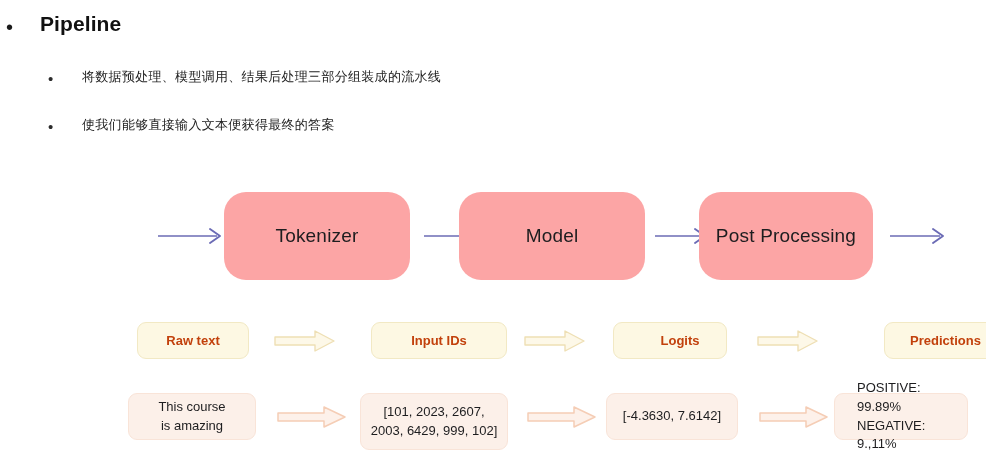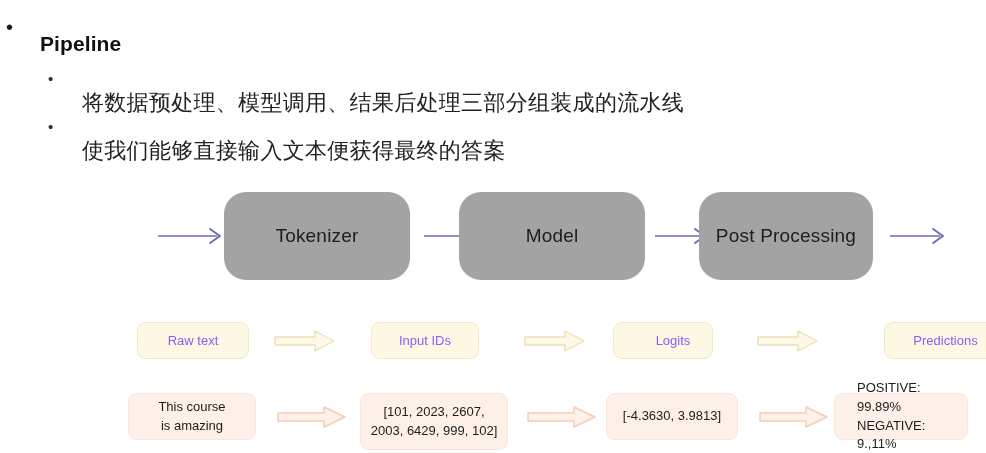--- a/index.html
+++ b/index.html
@@ -27,21 +27,20 @@
     align-items: flex-start;
   }
   .bullet-dot {
     flex: 0 0 auto;
     color: #1a1a1a;
     line-height: 1;
   }
   .bullet-text {
     flex: 1 1 auto;
     white-space: nowrap;
-    margin-top: 20px;
   }
 
   .level1 {
     left: 6px;
     top: 12px;
   }
   .level1 .bullet-dot {
     font-size: 20px;
     width: 34px;
     padding-top: 5px;
@@ -58,60 +57,61 @@
   }
   .level2.row-a { top: 68px; }
   .level2.row-b { top: 116px; }
   .level2 .bullet-dot {
     font-size: 15px;
     width: 34px;
     padding-top: 3px;
     color: #2b2b2b;
   }
   .level2 .bullet-text {
-    font-size: 22px;
+    font-size: 13px;
     font-weight: normal;
     color: #222222;
     letter-spacing: 0.3px;
   }
 
   
   .abox {
     position: absolute;
     box-sizing: border-box;
     display: flex;
     align-items: center;
     justify-content: center;
     text-align: center;
   }
 
   
   .stage {
-    background: #a3a3a3;
+    background: #fca5a5;
     border-radius: 22px;
     font-size: 19px;
     color: #1d1d1f;
     letter-spacing: 0.2px;
   }
 
   
   .line-arrow {
     position: absolute;
     height: 24px;
     display: block;
   }
   .line-arrow svg { display: block; overflow: visible; }
 
   
   .chip-yellow {
     background: #fdf8e3;
     border: 1px solid #f2e9c4;
     border-radius: 9px;
     font-size: 13px;
-    color: #8b5cf6;
+    color: #c2410c;
+    font-weight: bold;
   }
 
   
   .chip-pink {
     background: #fcf0e9;
     border: 1px solid #f9e4d8;
     border-radius: 9px;
     font-size: 13px;
     color: #1d1d1f;
     line-height: 1.45;
@@ -188,31 +188,31 @@
   <div class="abox chip-yellow" style="left:137px; top:322px; width:112px; height:37px;">
     <span>Raw text</span>
   </div>
 
   <div class="block-arrow" style="left:274px; top:329px;">
     <svg width="62" height="24" viewBox="0 0 62 24">
       <polygon points="1,8 41,8 41,2 60,12 41,22 41,16 1,16" fill="#fdf8e8" stroke="#eedfb4" stroke-width="1.4" stroke-linejoin="round"></polygon>
     </svg>
   </div>
 
-  <div class="abox chip-yellow" style="left:371px; top:322px; width:108px; height:37px;">
+  <div class="abox chip-yellow" style="left:371px; top:322px; width:136px; height:37px;">
     <span>Input IDs</span>
   </div>
 
   <div class="block-arrow" style="left:524px; top:329px;">
     <svg width="62" height="24" viewBox="0 0 62 24">
       <polygon points="1,8 41,8 41,2 60,12 41,22 41,16 1,16" fill="#fdf8e8" stroke="#eedfb4" stroke-width="1.4" stroke-linejoin="round"></polygon>
     </svg>
   </div>
 
-  <div class="abox chip-yellow" style="left:613px; top:322px; width:100px; height:37px;padding-left:20px;">
+  <div class="abox chip-yellow" style="left:613px; top:322px; width:114px; height:37px;padding-left:20px;">
     <span>Logits</span>
   </div>
 
   <div class="block-arrow" style="left:757px; top:329px;">
     <svg width="62" height="24" viewBox="0 0 62 24">
       <polygon points="1,8 41,8 41,2 60,12 41,22 41,16 1,16" fill="#fdf8e8" stroke="#eedfb4" stroke-width="1.4" stroke-linejoin="round"></polygon>
     </svg>
   </div>
 
   <div class="abox chip-yellow" style="left:884px; top:322px; width:123px; height:37px;">
@@ -239,21 +239,21 @@
     </span>
   </div>
 
   <div class="block-arrow" style="left:527px; top:405px;">
     <svg width="70" height="24" viewBox="0 0 70 24">
       <polygon points="1,8 47,8 47,2 68,12 47,22 47,16 1,16" fill="#fdf1ea" stroke="#f5cdb5" stroke-width="1.5" stroke-linejoin="round"></polygon>
     </svg>
   </div>
 
   <div class="abox chip-pink" style="left:606px; top:393px; width:132px; height:47px;">
-    <span>[-4.3630, 3.9813]</span>
+    <span>[-4.3630, 7.6142]</span>
   </div>
 
   <div class="block-arrow" style="left:759px; top:405px;">
     <svg width="70" height="24" viewBox="0 0 70 24">
       <polygon points="1,8 47,8 47,2 68,12 47,22 47,16 1,16" fill="#fdf1ea" stroke="#f5cdb5" stroke-width="1.5" stroke-linejoin="round"></polygon>
     </svg>
   </div>
 
   <div class="abox chip-pink" style="left:834px; top:393px; width:134px; height:47px; justify-content:flex-start; text-align:left; padding-left:22px;">
     <span>

